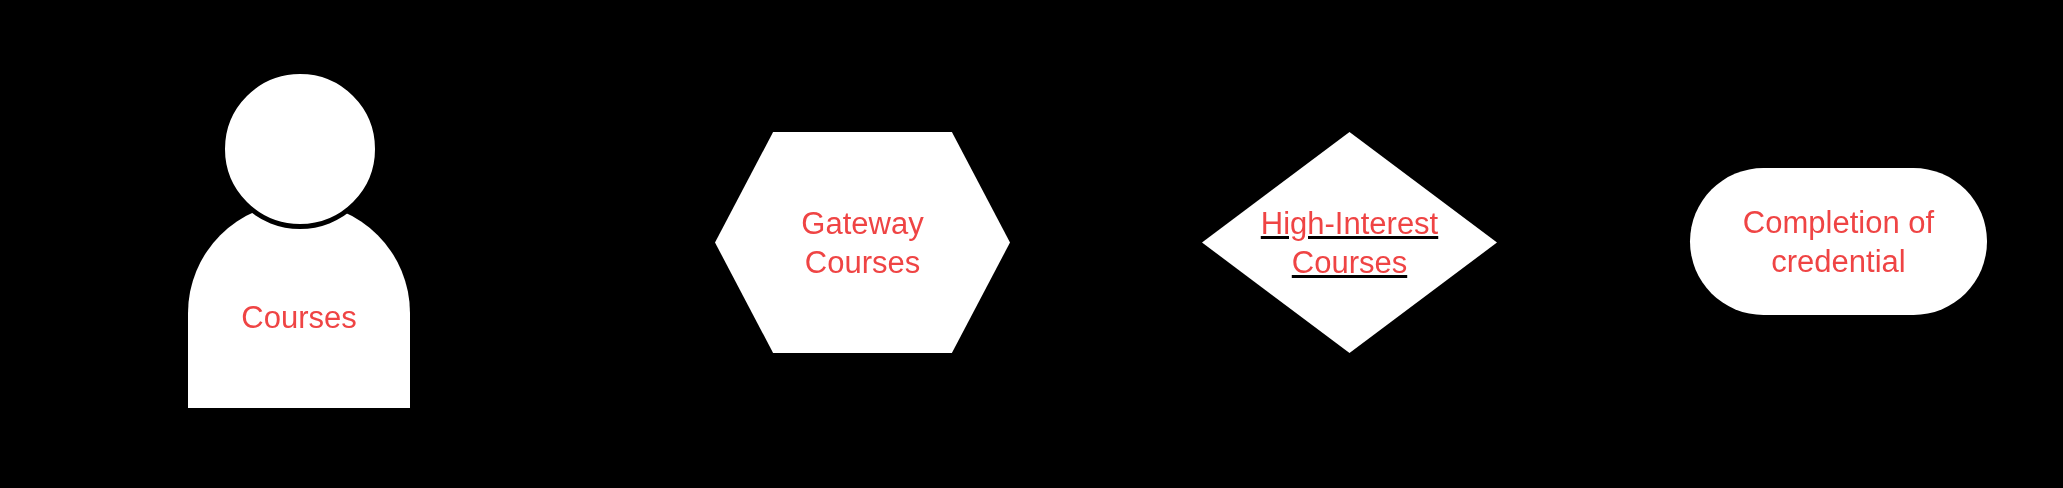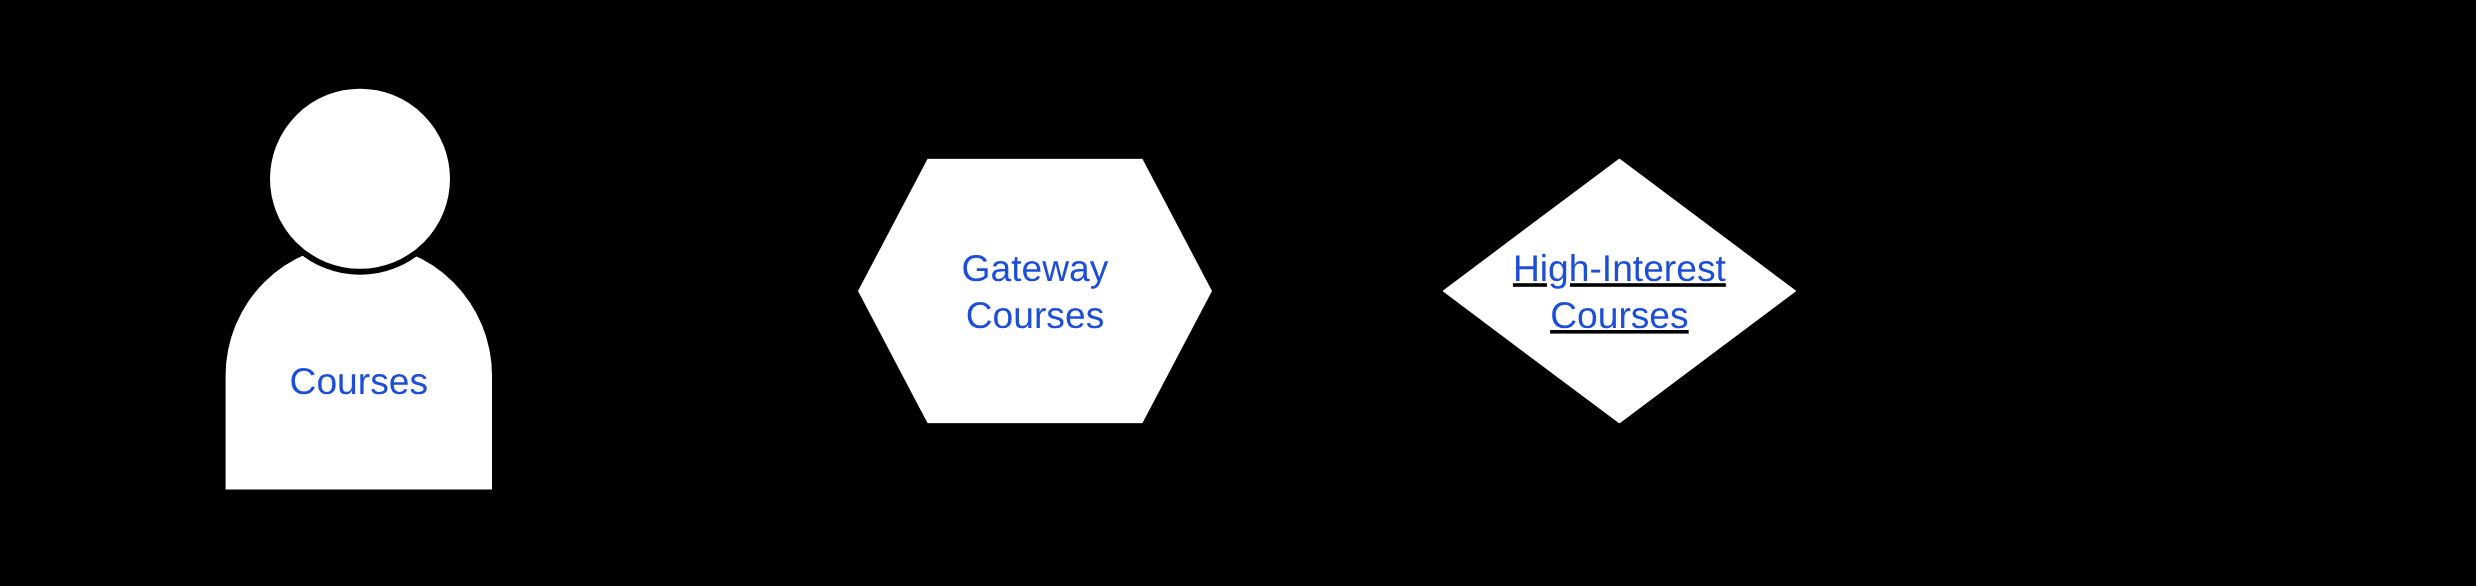--- a/index.html
+++ b/index.html
@@ -9,21 +9,21 @@
   }
   .canvas {
     position: relative;
     width: 2063px;
     height: 488px;
     background: #000000;
     overflow: hidden;
     font-family: "Liberation Sans", sans-serif;
   }
   .node-label {
-    color: #1d4ed8;
+    color: #ef4444;
     font-size: 31px;
     line-height: 39px;
     text-align: center;
     white-space: pre-line;
     user-select: none;
   }
   
   .actor {
     position: absolute;
     left: 188px;
@@ -113,14 +113,18 @@
   <div class="hexagon">
     <div class="node-label">Gateway
 Courses</div>
   </div>
 
   <div class="diamond">
     <div class="node-label">High-Interest
 Courses</div>
   </div>
 
+  <div class="stadium">
+    <div class="node-label">Completion of
+credential</div>
+  </div>
 
 </div>
 
 </body></html>

